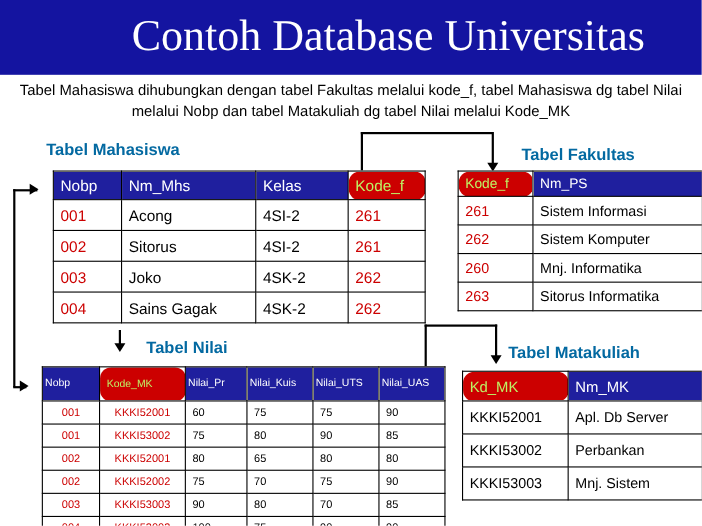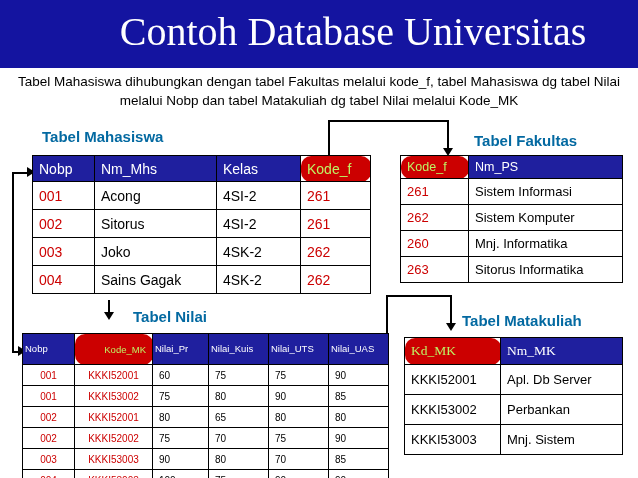--- a/index.html
+++ b/index.html
@@ -60,20 +60,21 @@
   #cap-fakultas  { left: 474px; top: 132px; }
   #cap-nilai     { left: 133px; top: 308px; }
   #cap-matakuliah{ left: 462px; top: 312px; }
 
   
   .tbl {
     position: absolute;
     border-collapse: collapse;
     table-layout: fixed;
     background: #ffffff;
+    margin-left: 16px;
   }
   .tbl td, .tbl th {
     border: 1px solid #000000;
     padding: 0 6px;
     font-weight: normal;
     text-align: left;
     overflow: hidden;
     white-space: nowrap;
   }
   .hdr-blue   { background: #1f1f9e; color: #ffffff; font-weight: bold; text-align: center; }
@@ -88,28 +89,28 @@
 
   
   #tbl-fakultas { left: 400px; top: 155px; width: 222px; font-size: 13px; }
   #tbl-fakultas td { height: 25px; }
   #tbl-fakultas .hdr-blue, #tbl-fakultas .hdr-red { height: 22px; font-size: 12.5px; }
 
   
   #tbl-nilai { left: 22px; top: 333px; width: 366px; font-size: 10px; }
   #tbl-nilai td { height: 20px; }
   #tbl-nilai .hdr-blue { height: 30px; font-size: 9.5px; line-height: 10px; white-space: normal; padding: 0 2px; }
-  #tbl-nilai .hdr-red  { height: 30px; font-size: 9.5px; text-align: right; }
+  #tbl-nilai .hdr-red  { height: 30px; font-size: 9.5px; }
   #tbl-nilai .nb { color: #cc0000; text-align: center; }
   #tbl-nilai .mk { color: #cc0000; text-align: center; }
 
   
   #tbl-matakuliah { left: 404px; top: 337px; width: 218px; font-size: 13px; }
   #tbl-matakuliah td { height: 29px; }
-  #tbl-matakuliah .hdr-blue, #tbl-matakuliah .hdr-red { height: 26px; font-size: 13.5px; font-family: Liberation Serif, serif; }
+  #tbl-matakuliah .hdr-blue, #tbl-matakuliah .hdr-red { height: 26px; font-size: 13.5px; }
 
   
   .ln { position: absolute; background: #000000; }
   .h1 { height: 2px; }
   .v1 { width: 2px; }
 
   
   .arrow { position: absolute; width: 0; height: 0; }
   .arrow-down  { border-left: 5px solid transparent; border-right: 5px solid transparent; border-top: 8px solid #000000; }
   .arrow-right { border-top: 5px solid transparent; border-bottom: 5px solid transparent; border-left: 8px solid #000000; }

